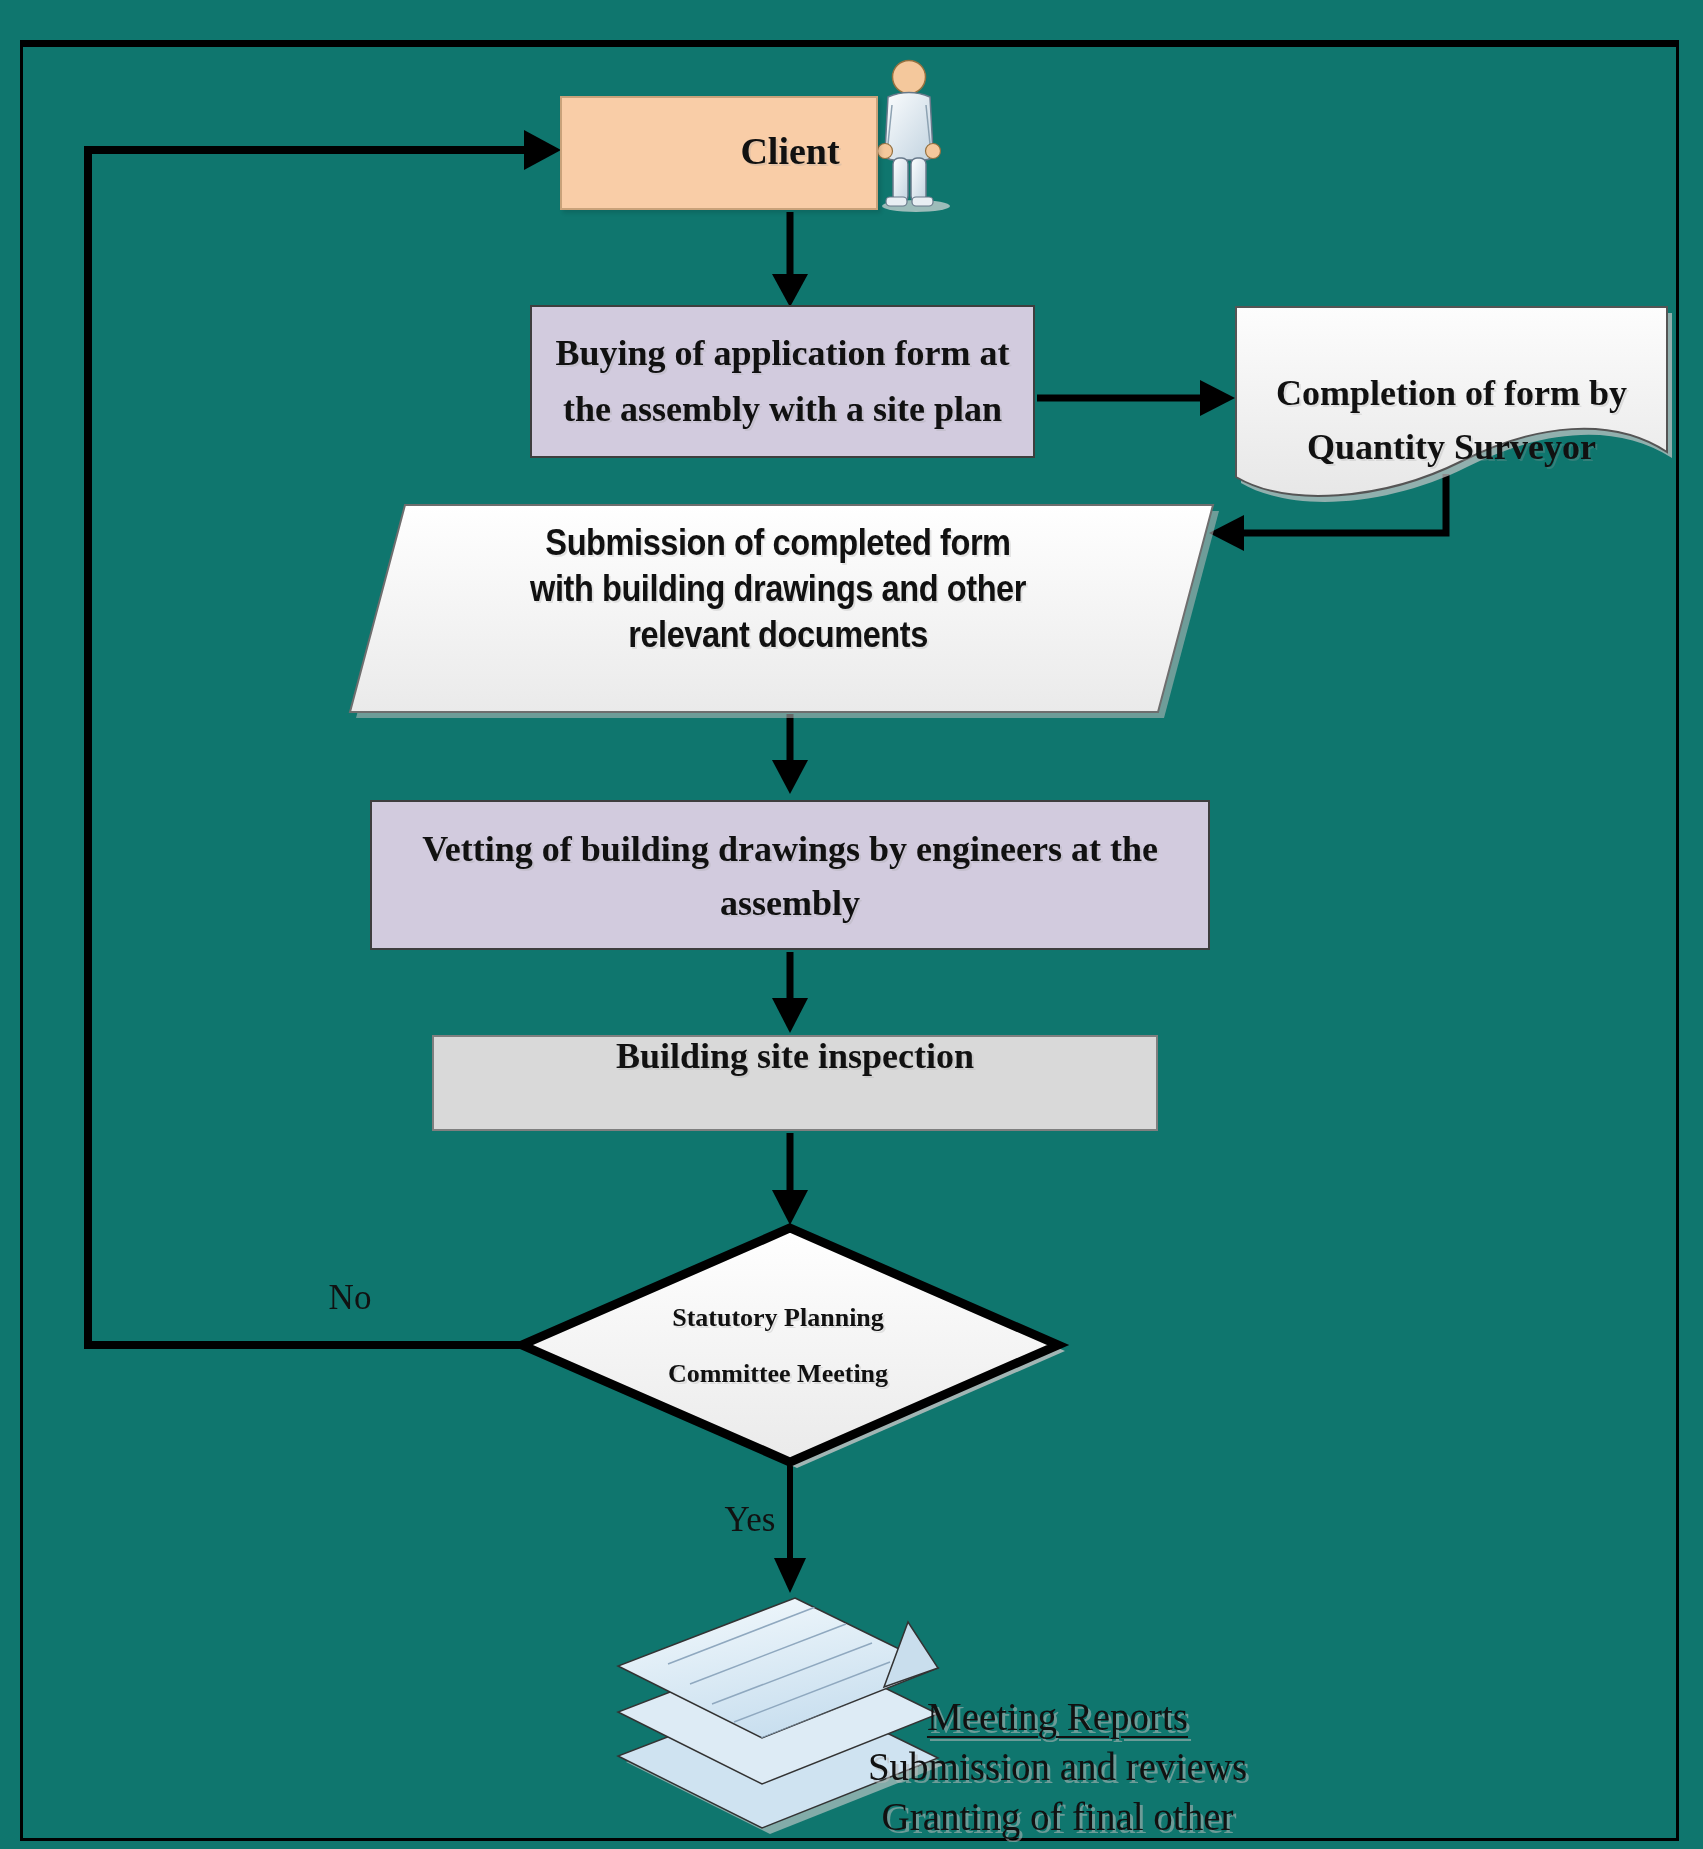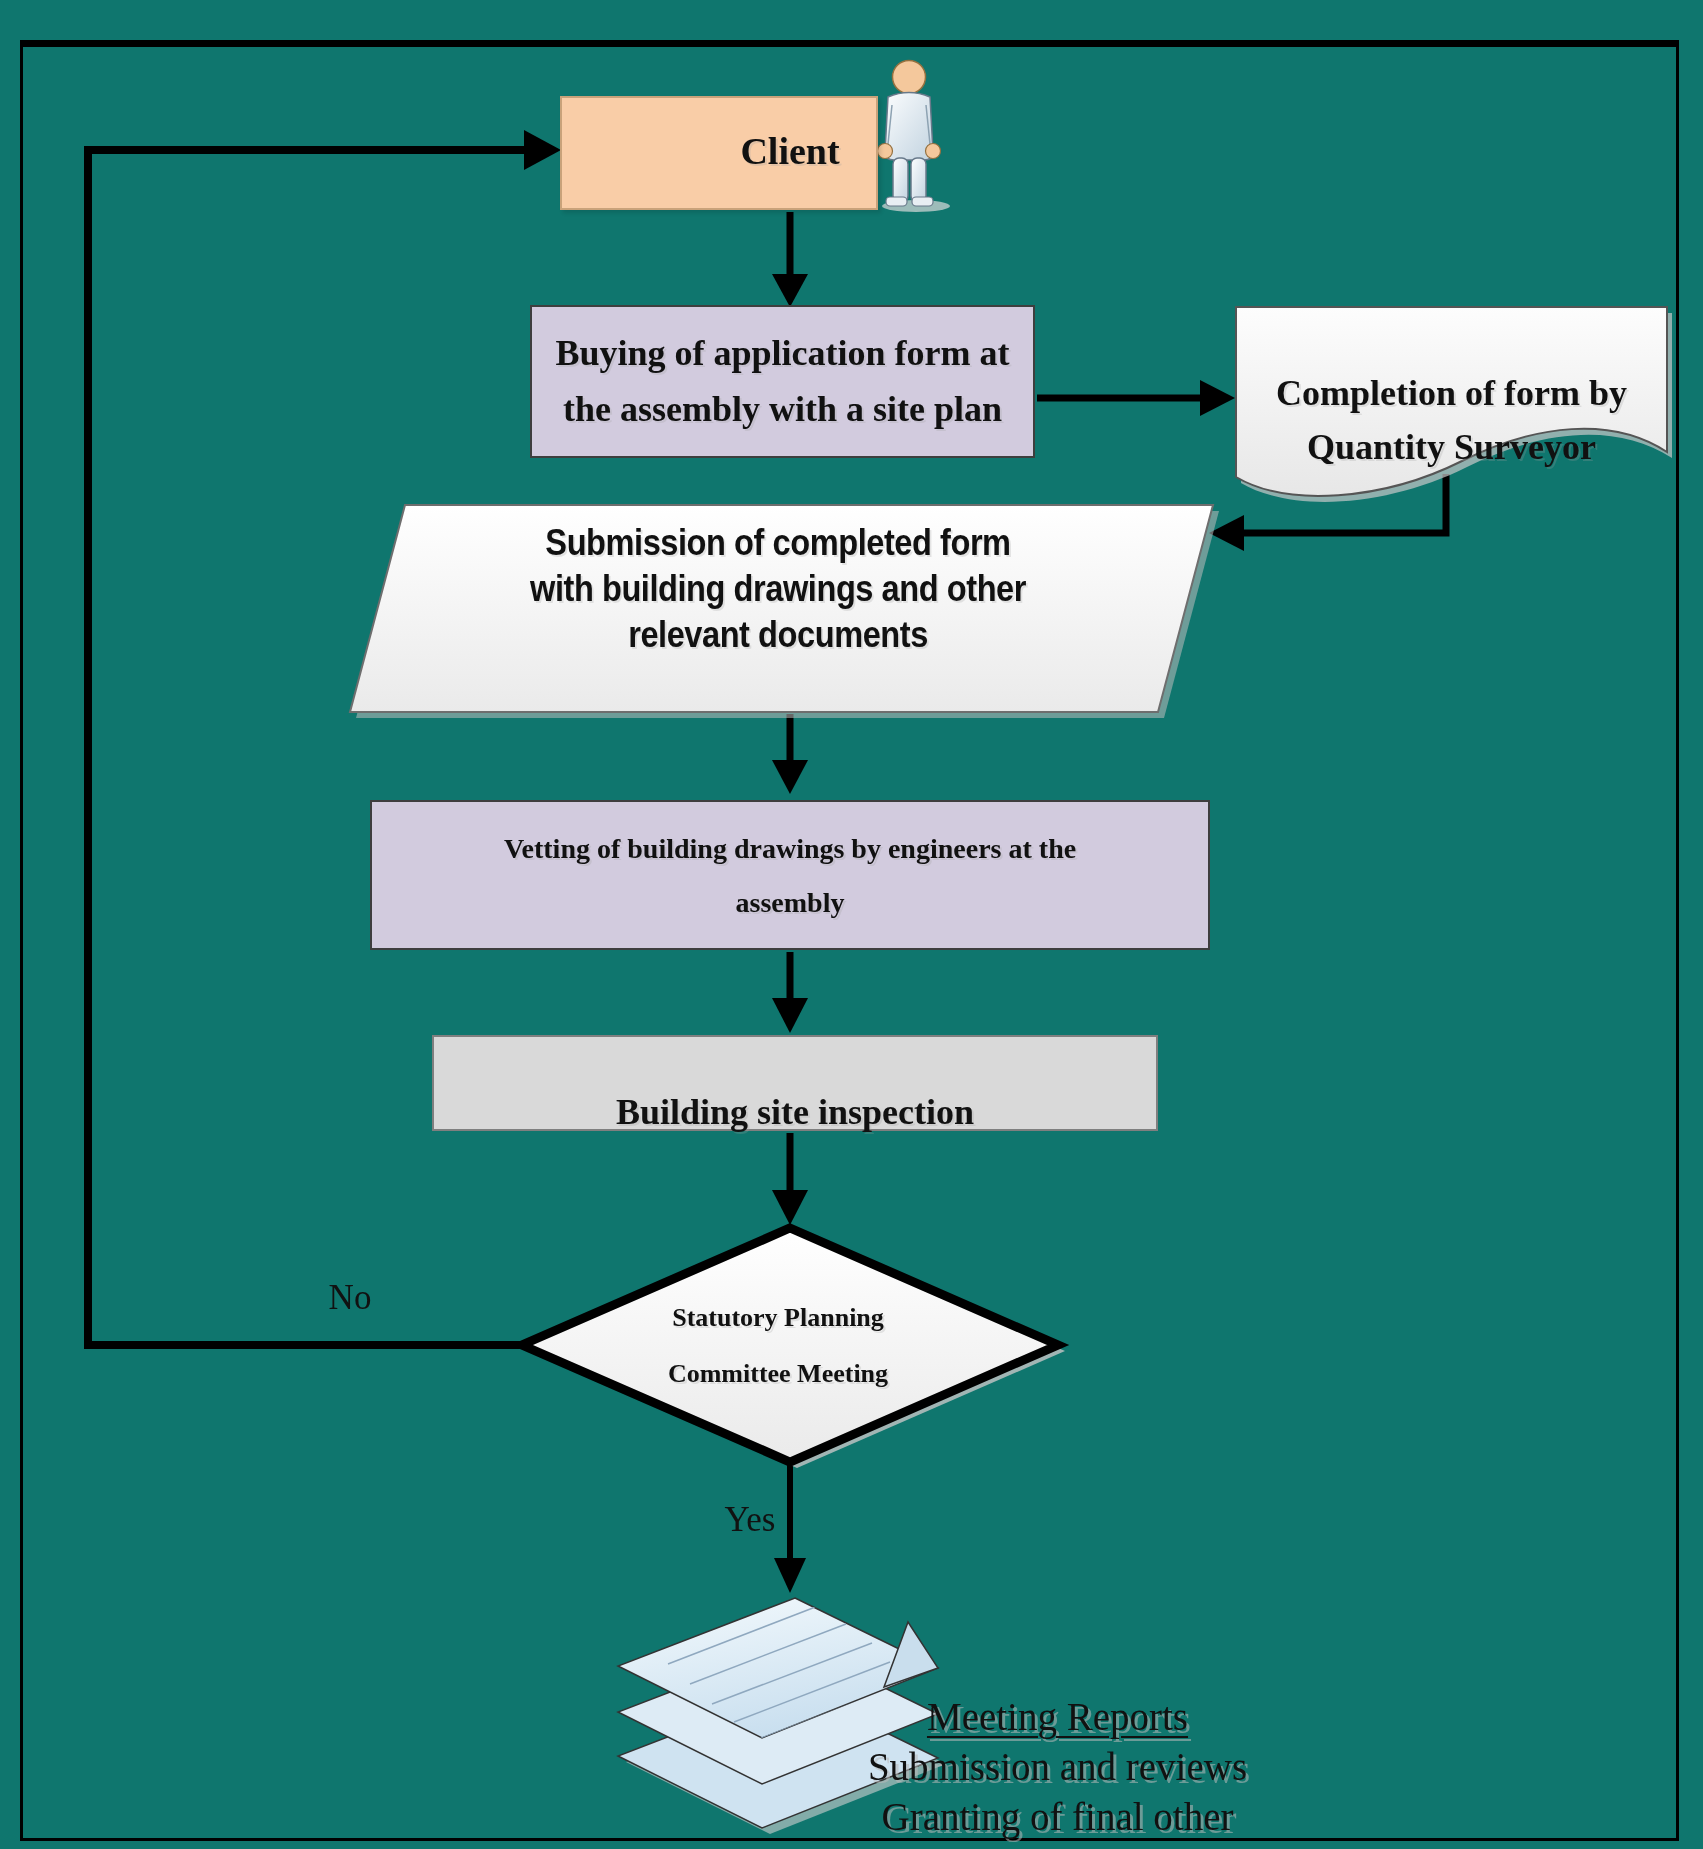--- a/index.html
+++ b/index.html
@@ -35,22 +35,22 @@
     text-shadow:2px 2px 0 rgba(160,160,160,0.25);
   }
   .lbl-client{left:640px;top:128px;width:300px;font-size:38px;line-height:46px;}
   .lbl-buying{left:530px;top:325px;width:505px;font-size:36px;line-height:56px;}
   .lbl-completion{left:1236px;top:322px;width:431px;font-size:36px;line-height:54px;margin-top:44px;}
   .lbl-submission{
     left:378px;top:520px;width:800px;font-size:37px;line-height:46px;
     font-family:"Liberation Sans","DejaVu Sans",sans-serif;
     transform:scaleX(0.88);transform-origin:50% 50%;letter-spacing:-0.5px;
   }
-  .lbl-vetting{left:370px;top:822px;width:840px;font-size:28px;line-height:54px;}
-  .lbl-inspection{left:432px;top:1090px;width:726px;font-size:36px;line-height:44px;}
+  .lbl-vetting{left:370px;top:822px;width:840px;font-size:36px;line-height:54px;}
+  .lbl-inspection{left:432px;top:1034px;width:726px;font-size:36px;line-height:44px;}
   .lbl-decision{left:528px;top:1290px;width:500px;font-size:26px;line-height:56px;}
   .edge-label{
     position:absolute;text-align:center;font-weight:normal;font-size:35px;color:#111;
   }
   .lbl-no{left:295px;top:1278px;width:110px;}
   .lbl-yes{left:698px;top:1500px;width:104px;}
   .outputs{
     position:absolute;left:855px;top:1692px;width:405px;text-align:center;
     font-size:39px;line-height:50px;font-weight:normal;color:#111;
     text-shadow:3px 3px 0 rgba(185,185,185,0.55);

